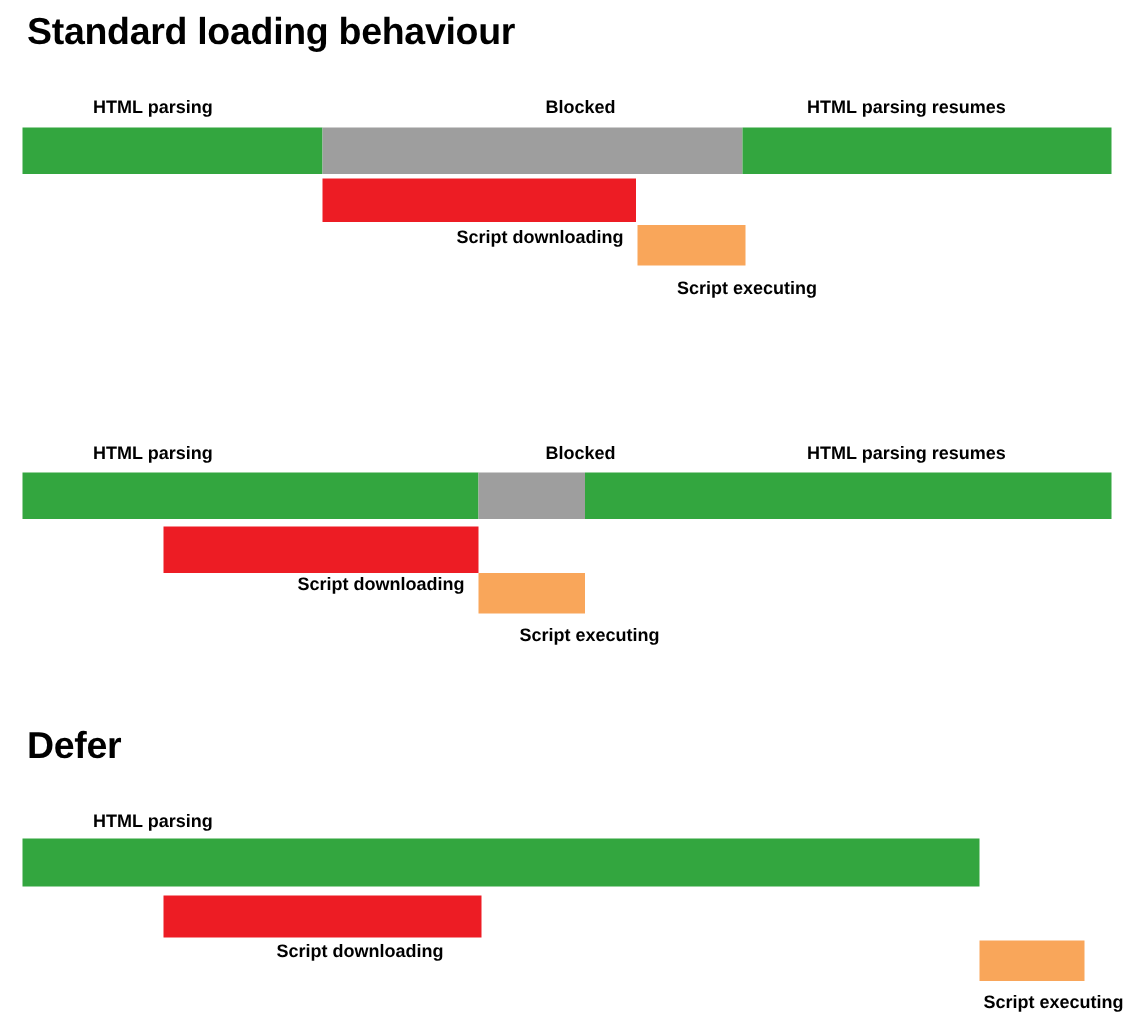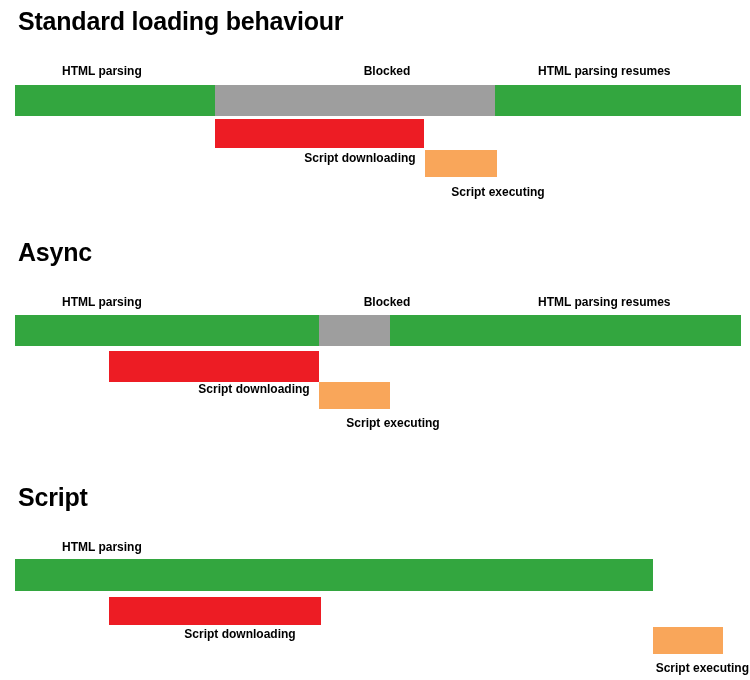--- a/index.html
+++ b/index.html
@@ -61,39 +61,38 @@
   <div class="bar bar-green" style="left:15px; top:85px; width:200px; height:31px;"></div>
   <div class="bar bar-gray" style="left:215px; top:85px; width:280px; height:31px;"></div>
   <div class="bar bar-green" style="left:495px; top:85px; width:246px; height:31px;"></div>
 
   <div class="bar bar-red" style="left:215px; top:119px; width:209px; height:29px;"></div>
   <div class="caption center" style="left:320px; top:151px;">Script downloading</div>
 
   <div class="bar bar-orange" style="left:425px; top:150px; width:72px; height:27px;"></div>
   <div class="caption center" style="left:458px; top:185px;">Script executing</div>
 
-  <div class="section-title" style="left:18px; top:238px;">Async</div>
 
   <div class="caption" style="left:62px; top:295px;">HTML parsing</div>
 
   <div class="caption center" style="left:347px; top:295px;">Blocked</div>
 
   <div class="caption" style="left:538px; top:295px;">HTML parsing resumes</div>
 
   <div class="bar bar-green" style="left:15px; top:315px; width:304px; height:31px;"></div>
   <div class="bar bar-gray" style="left:319px; top:315px; width:71px; height:31px;"></div>
   <div class="bar bar-green" style="left:390px; top:315px; width:351px; height:31px;"></div>
 
   <div class="bar bar-red" style="left:109px; top:351px; width:210px; height:31px;"></div>
   <div class="caption center" style="left:214px; top:382px;">Script downloading</div>
 
   <div class="bar bar-orange" style="left:319px; top:382px; width:71px; height:27px;"></div>
   <div class="caption center" style="left:353px; top:416px;">Script executing</div>
 
-  <div class="section-title" style="left:18px; top:483px;">Script</div>
+  <div class="section-title" style="left:18px; top:483px;">Defer</div>
 
   <div class="caption" style="left:62px; top:540px;">HTML parsing</div>
 
   <div class="bar bar-green" style="left:15px; top:559px; width:638px; height:32px;"></div>
 
   <div class="bar bar-red" style="left:109px; top:597px; width:212px; height:28px;"></div>
   <div class="caption center" style="left:200px; top:627px;">Script downloading</div>
 
   <div class="bar bar-orange" style="left:653px; top:627px; width:70px; height:27px;"></div>
   <div class="caption right" style="left:749px; top:661px;">Script executing</div>

